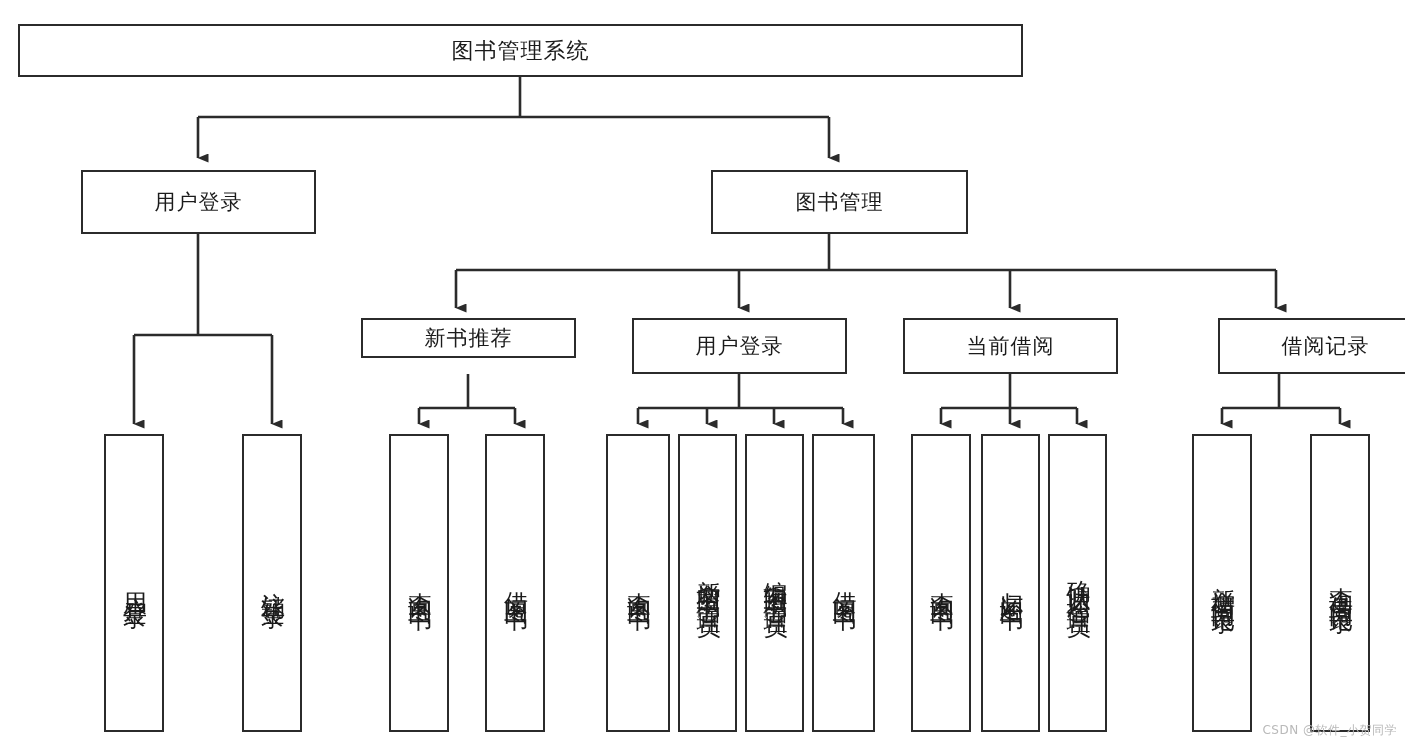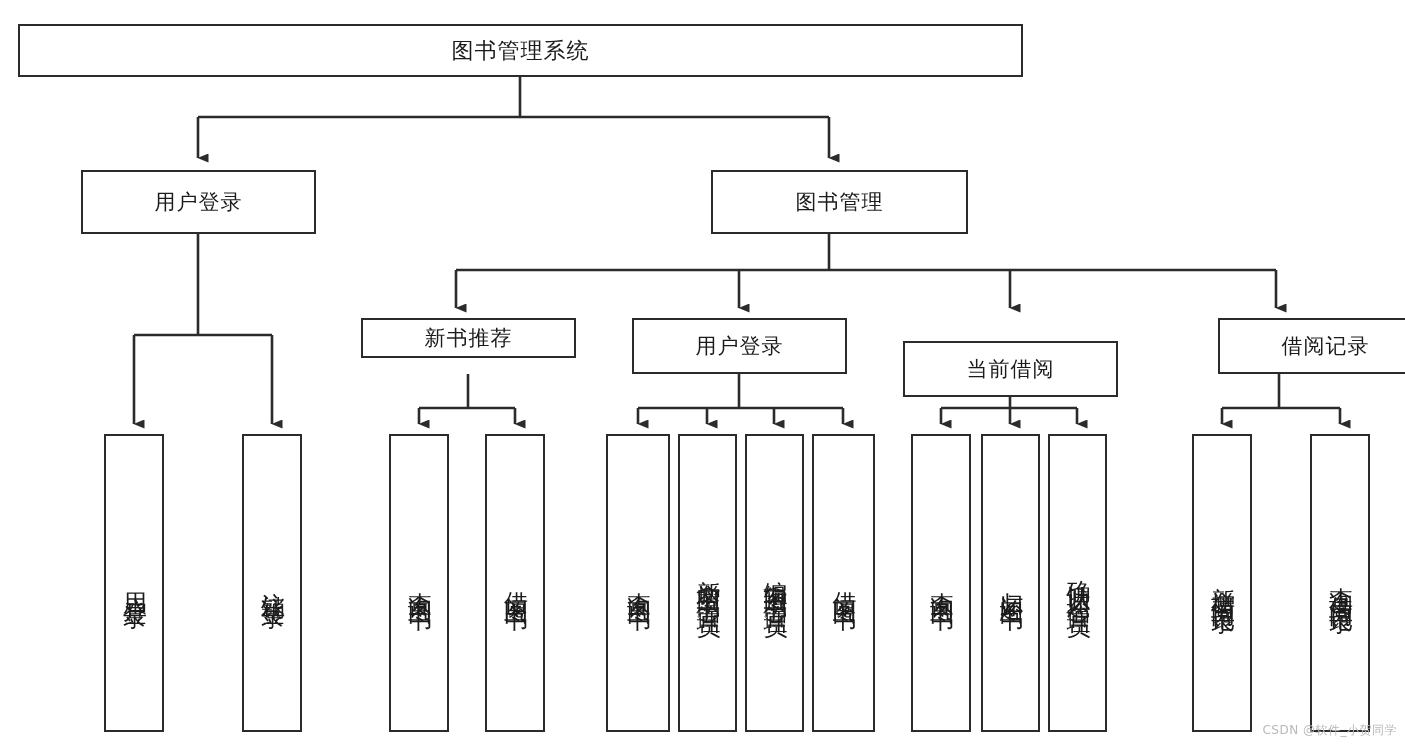--- a/index.html
+++ b/index.html
@@ -130,21 +130,21 @@
   <div class="node" style="left:711px; top:170px; width:257px; height:64px;">
     <span class="label">图书管理</span>
   </div>
 
   <div class="node" style="left:361px; top:318px; width:215px; height:40px;">
     <span class="label">新书推荐</span>
   </div>
   <div class="node" style="left:632px; top:318px; width:215px; height:56px;">
     <span class="label">用户登录</span>
   </div>
-  <div class="node" style="left:903px; top:318px; width:215px; height:56px;margin-top:23px;">
+  <div class="node" style="left:903px; top:318px; width:215px; height:56px;">
     <span class="label">当前借阅</span>
   </div>
   <div class="node" style="left:1172px; top:318px; width:215px; height:56px;margin-left:46px;">
     <span class="label">借阅记录</span>
   </div>
 
   <div class="node leaf" style="left:104px; top:434px; width:60px; height:298px;">
     <span class="label">用户登录</span>
   </div>
   <div class="node leaf" style="left:242px; top:434px; width:60px; height:298px;">

